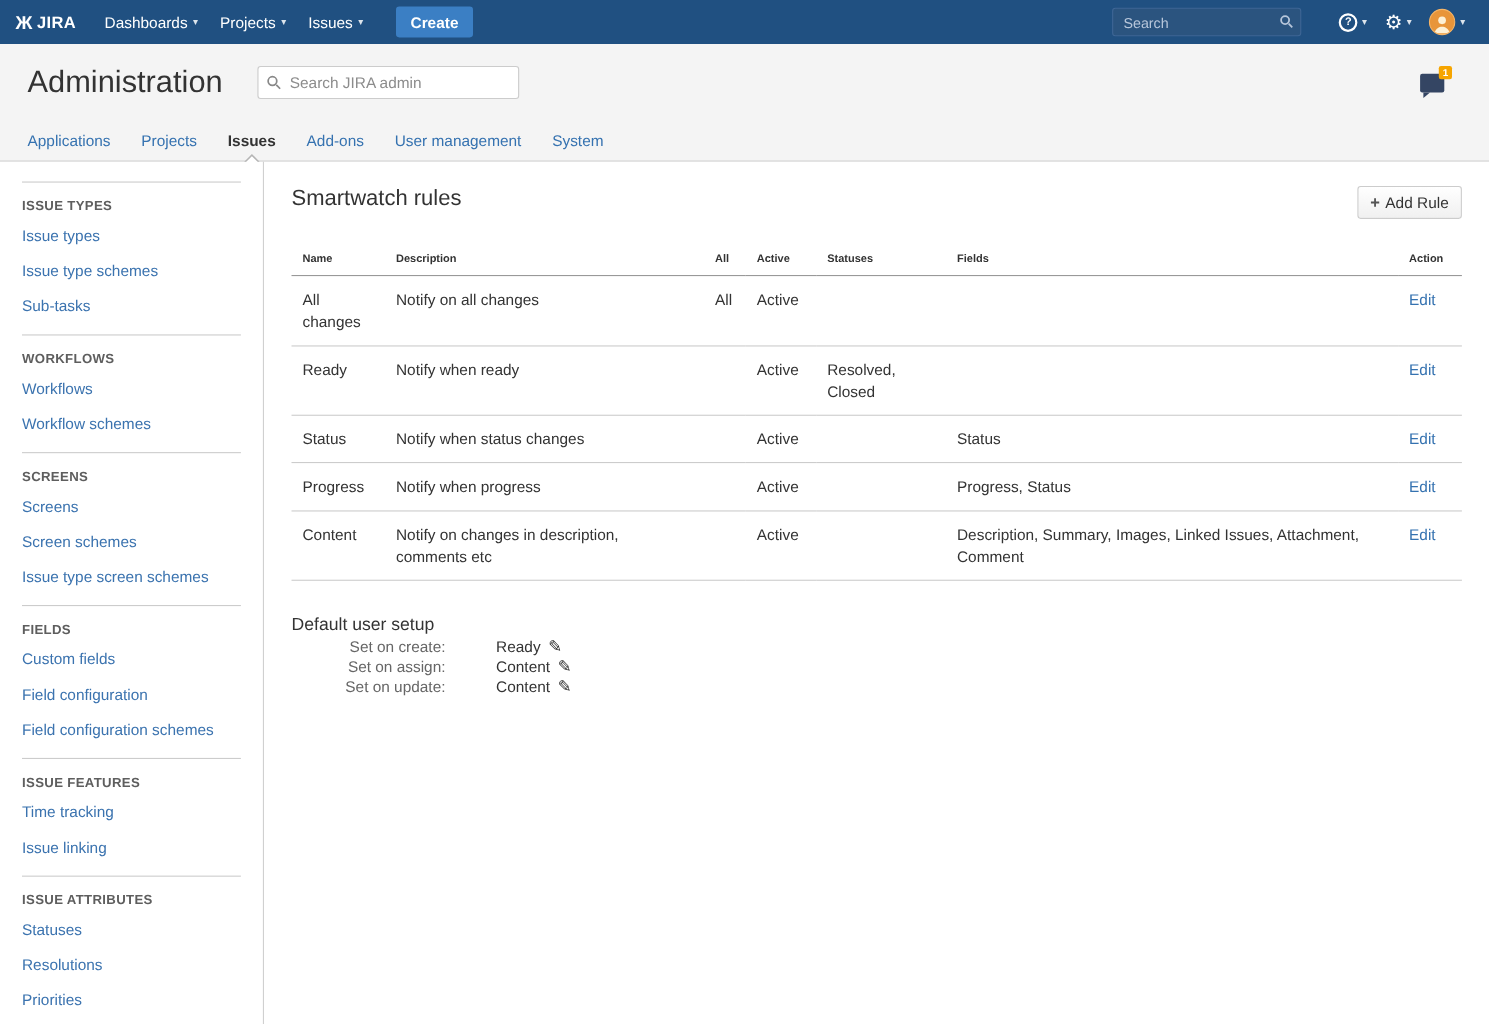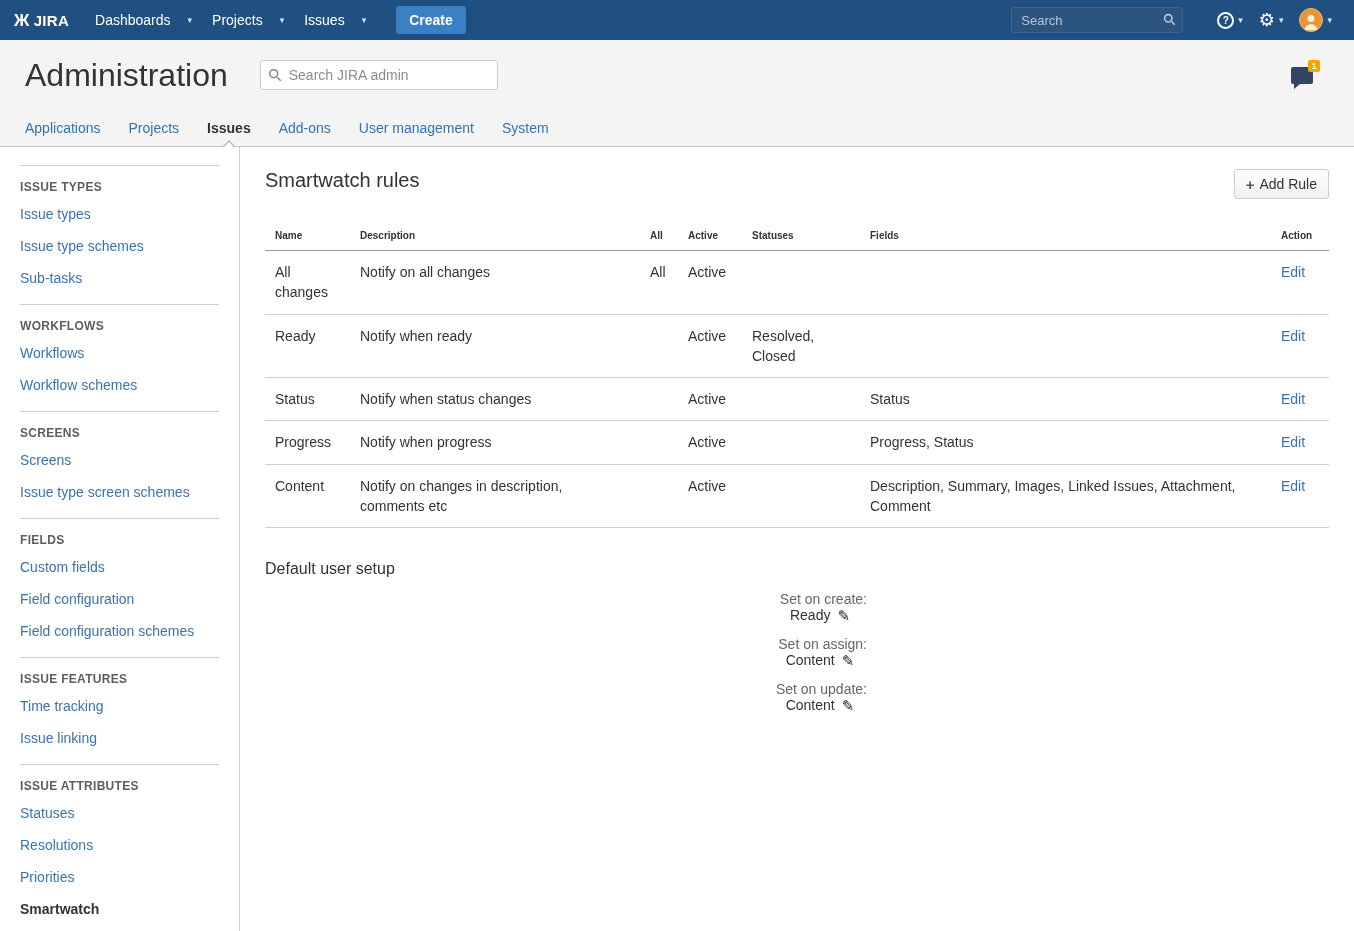--- a/index.html
+++ b/index.html
@@ -4,36 +4,36 @@
 <style>
   * { margin:0; padding:0; box-sizing:border-box; }
   html, body { width:1354px; height:931px; }
   body { font-family:"Liberation Sans", sans-serif; font-size:14px; color:#333; background:#fff; overflow:hidden; }
   a { text-decoration:none; cursor:pointer; }
 
   
   .navbar { height:40px; background:#205081; display:flex; align-items:center; padding:0 14px; color:#fff; }
   .logo { display:flex; align-items:center; gap:4px; color:#fff; margin-right:16px; font-weight:bold; font-size:15px; letter-spacing:.3px; }
   .logo-mark { font-size:17px; line-height:1; }
-  .nav-item { color:#fff; font-size:14px; padding:0 10px; height:40px; display:flex; align-items:center; gap:17px; }
+  .nav-item { color:#fff; font-size:14px; padding:0 10px; height:40px; display:flex; align-items:center; gap:5px; }
   .caret { font-size:9px; opacity:.85; line-height:1; }
   .create-btn { margin-left:20px; background:#3b7fc4; color:#fff; border:none; border-radius:3px; padding:6px 13px; font-size:14px; font-weight:bold; font-family:inherit; cursor:pointer; }
   .nav-spacer { flex:1; }
   .nav-search { position:relative; margin-right:26px; }
   .nav-search input { width:172px; height:26px; background:#2b547f; border:1px solid #3e6695; border-radius:3px; color:#e6edf5; padding:0 28px 0 9px; font-size:13px; font-family:inherit; outline:none; }
   .nav-search input::placeholder { color:#b7c6da; }
   .nav-search .mag { position:absolute; right:7px; top:6px; }
   .icon-btn { display:flex; align-items:center; gap:4px; padding:0 8px; height:40px; color:#fff; cursor:pointer; }
   .help-ring { width:17px; height:17px; border:2px solid #fff; border-radius:50%; display:flex; align-items:center; justify-content:center; font-size:10px; font-weight:bold; }
   .gear { font-size:18px; line-height:1; }
   .avatar { width:24px; height:24px; border-radius:50%; background:#e8953a; border:1px solid #f4b467; overflow:hidden; display:flex; align-items:flex-end; justify-content:center; }
 
   
   .admin-header { height:70px; background:#f4f4f4; display:flex; align-items:center; padding:0 25px; }
-  .admin-title { font-size:32px; font-weight:normal; color:#333; margin-right:32px; }
+  .admin-title { font-size:28px; font-weight:normal; color:#333; margin-right:32px; }
   .admin-search { position:relative; }
   .admin-search input { width:238px; height:30px; border:1px solid #ccc; border-radius:3px; padding:0 8px 0 28px; font-size:14px; font-family:inherit; color:#333; background:#fff; outline:none; }
   .admin-search input::placeholder { color:#8c8c8c; }
   .admin-search .mag { position:absolute; left:8px; top:8px; }
   .header-spacer { flex:1; }
   .notif { position:relative; width:22px; height:17px; background:#344563; border-radius:2px; margin-right:16px; cursor:pointer; }
   .notif::after { content:""; position:absolute; left:3px; bottom:-5px; width:0; height:0; border-left:6px solid #344563; border-bottom:5px solid transparent; }
   .notif-badge { position:absolute; top:-7px; right:-7px; min-width:12px; height:12px; background:#f6a500; color:#fff; font-size:9px; font-weight:bold; display:flex; align-items:center; justify-content:center; border-radius:2px; padding:0 2px; }
 
   
@@ -58,21 +58,21 @@
   .add-btn { display:flex; align-items:center; gap:5px; background:linear-gradient(#ffffff,#f0f0f0); border:1px solid #ccc; border-radius:3px; padding:6px 11px; font-size:14px; color:#333; font-family:inherit; cursor:pointer; }
   .add-btn .plus { color:#555; font-weight:bold; font-size:15px; line-height:1; }
 
   .rules-table { width:100%; border-collapse:collapse; margin-top:22px; table-layout:fixed; }
   .rules-table th { text-align:left; font-weight:bold; color:#333; padding:9px 10px; border-bottom:1px solid #999; font-size:10px; }
   .rules-table td { padding:11px 10px; border-bottom:1px solid #ccc; vertical-align:top; font-size:14px; color:#333; line-height:1.45; }
   .rules-table a.edit { color:#3572b0; }
 
   .setup { margin-top:32px; }
   .setup-title { font-size:16px; font-weight:normal; color:#333; }
-  .setup-row { margin-top:13px; display:flex; align-items:center;flex-direction:column; }
+  .setup-row { margin-top:2px; display:flex; align-items:center; }
   .setup-label { width:140px; text-align:right; color:#666; }
   .setup-value { margin-left:46px; color:#333; display:flex; align-items:center; gap:7px; }
   .pencil { font-size:15px; color:#222; cursor:pointer; line-height:1; }
 </style>
 </head>
 <body>
 
 <div class="navbar">
   <a class="logo">
     <span class="logo-mark">Ж</span>
@@ -154,20 +154,21 @@
         <a class="sb-link">Sub-tasks</a>
       </div>
       <div class="sb-section">
         <h3 class="sb-title">WORKFLOWS</h3>
         <a class="sb-link">Workflows</a>
         <a class="sb-link">Workflow schemes</a>
       </div>
       <div class="sb-section">
         <h3 class="sb-title">SCREENS</h3>
         <a class="sb-link">Screens</a>
+        <a class="sb-link">Screen schemes</a>
         <a class="sb-link">Issue type screen schemes</a>
       </div>
       <div class="sb-section">
         <h3 class="sb-title">FIELDS</h3>
         <a class="sb-link">Custom fields</a>
         <a class="sb-link">Field configuration</a>
         <a class="sb-link">Field configuration schemes</a>
       </div>
       <div class="sb-section">
         <h3 class="sb-title">ISSUE FEATURES</h3>

